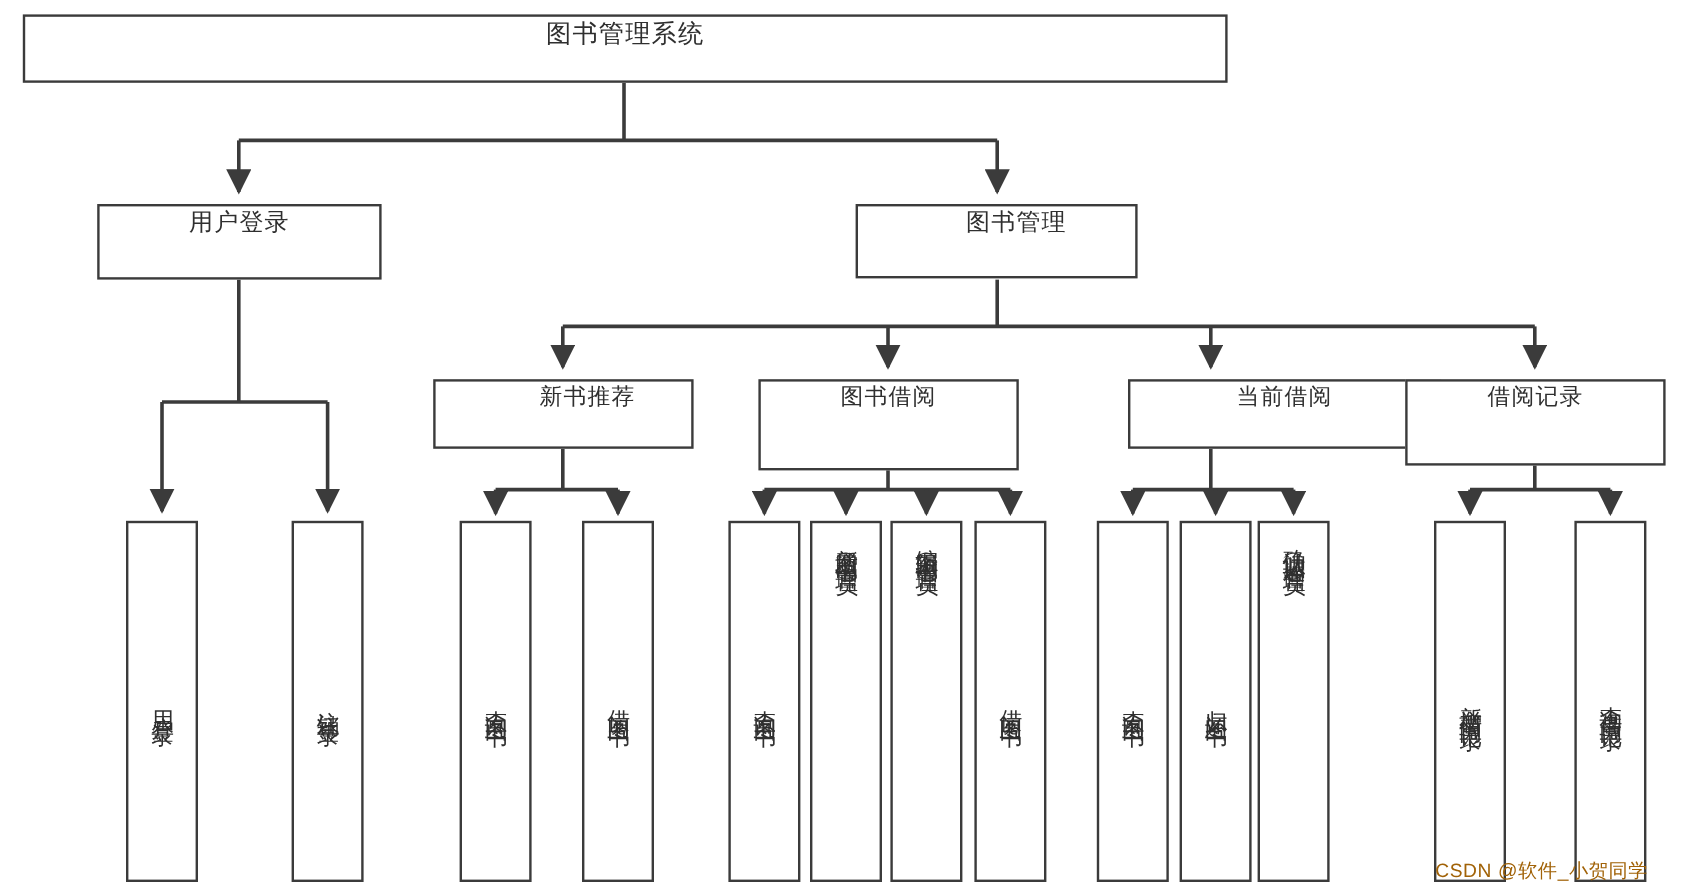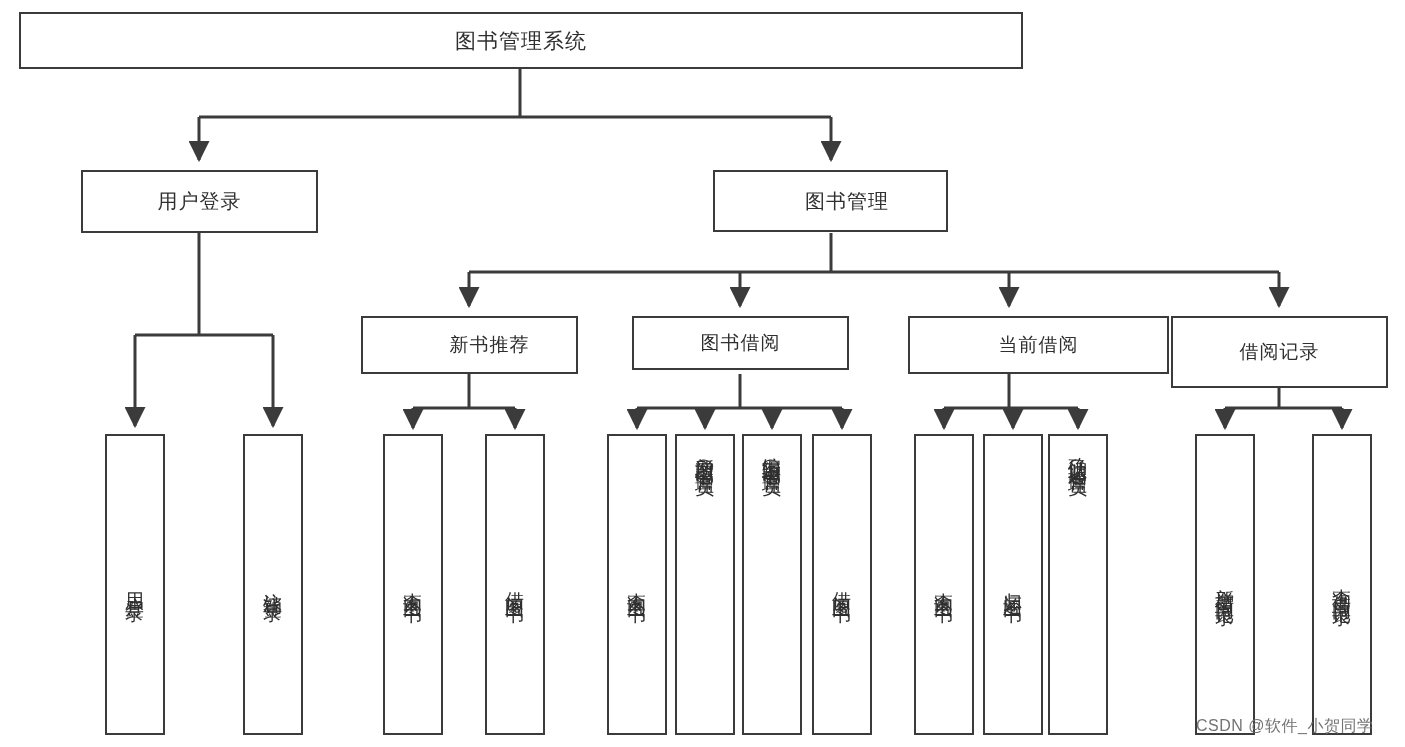--- a/index.html
+++ b/index.html
@@ -25,21 +25,20 @@
     width: 1405px;
     height: 747px;
     pointer-events: none;
   }
   .node {
     position: absolute;
     box-sizing: border-box;
     background: #ffffff;
     border: 2px solid #3b3b3b;
     display: flex;
-    align-items: center;
     justify-content: center;
     color: #2f2f2f;
     z-index: 2;
   }
   .node.root {
     font-size: 21px;
     letter-spacing: 1px;
   }
   .node.level2 {
     font-size: 20px;
@@ -67,21 +66,21 @@
     align-items: flex-start;
   }
   .node.leaf.tall-text .vtext {
     letter-spacing: 3px;
   }
   .watermark {
     position: absolute;
     left: 1196px;
     top: 716px;
     font-size: 16px;
-    color: #737373;
+    color: #a16207;
     white-space: nowrap;
     z-index: 3;
     letter-spacing: 0.5px;
   }
 </style>
 </head>
 <body>
 
 <div id="diagram">
 
@@ -142,24 +141,24 @@
   <div class="node level2" style="left:81px; top:170px; width:237px; height:63px;">
     <span>用户登录</span>
   </div>
   <div class="node level2" style="left:713px; top:170px; width:235px; height:62px;padding-left:33px;">
     <span>图书管理</span>
   </div>
 
   <div class="node level3" style="left:361px; top:316px; width:217px; height:58px;padding-left:40px;">
     <span>新书推荐</span>
   </div>
-  <div class="node level3" style="left:632px; top:316px; width:217px; height:54px;font-family:Liberation Mono, monospace;">
+  <div class="node level3" style="left:632px; top:316px; width:217px; height:76px;font-family:Liberation Mono, monospace;">
     <span>图书借阅</span>
   </div>
-  <div class="node level3" style="left:908px; top:316px; width:261px; height:58px;">
+  <div class="node level3" style="left:940px; top:316px; width:261px; height:58px;">
     <span>当前借阅</span>
   </div>
   <div class="node level3" style="left:1171px; top:316px; width:217px; height:72px;">
     <span>借阅记录</span>
   </div>
 
   <div class="node leaf" style="left:105px; top:434px; width:60px; height:301px;">
     <span class="vtext">用户登录</span>
   </div>
   <div class="node leaf" style="left:243px; top:434px; width:60px; height:301px;">

